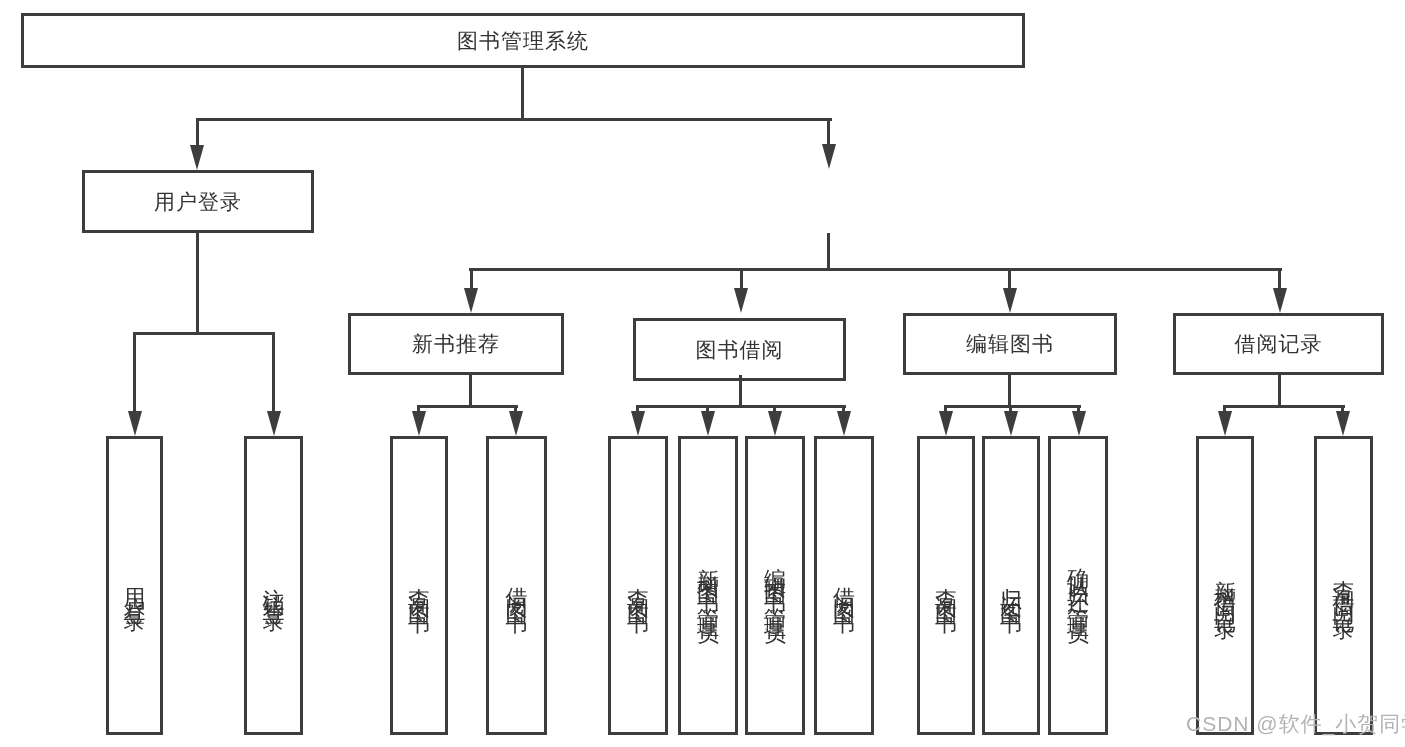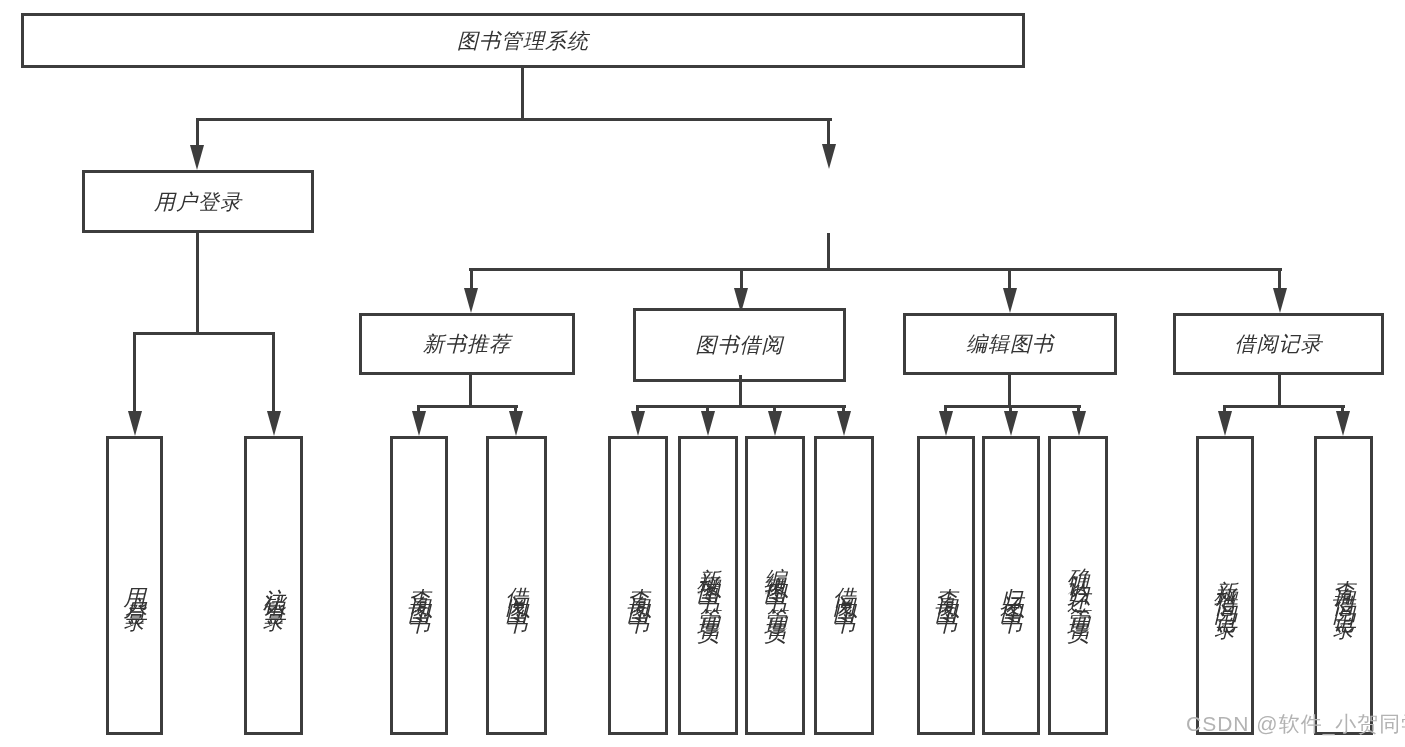--- a/index.html
+++ b/index.html
@@ -3,21 +3,21 @@
 <meta charset="utf-8">
 <style>
   html,body { margin:0; padding:0; background:#ffffff; }
   .stage {
     position:relative; width:1405px; height:747px; background:#ffffff;
     font-family:"Liberation Sans", sans-serif; overflow:hidden;
   }
   .box {
     position:absolute; box-sizing:border-box; background:#ffffff;
     border:3px solid #3d3d3d; display:flex; align-items:center; justify-content:center;
-    color:#333333; font-size:21px; letter-spacing:1px; white-space:nowrap;font-style:italic;
+    color:#333333; font-size:21px; letter-spacing:1px; white-space:nowrap;
   }
   .leaf { border-width:3px; }
   .vtext {
     writing-mode:vertical-rl; text-orientation:mixed;
     font-size:22px; letter-spacing:8px; color:#333333; line-height:1;
   }
   .hline, .vline { position:absolute; background:#3d3d3d; }
   .arr {
     position:absolute; width:0; height:0;
     border-left:7px solid transparent; border-right:7px solid transparent;
@@ -59,24 +59,24 @@
   <div class="hline" style="left:469px;top:268px;width:813px;height:3px"></div>
   <div class="vline" style="left:470px;top:268px;width:3px;height:22px"></div>
   <div class="arr" style="left:464px;top:288px"></div>
   <div class="vline" style="left:740px;top:268px;width:3px;height:22px"></div>
   <div class="arr" style="left:734px;top:288px"></div>
   <div class="vline" style="left:1008px;top:268px;width:3px;height:22px"></div>
   <div class="arr" style="left:1003px;top:288px"></div>
   <div class="vline" style="left:1278px;top:268px;width:3px;height:22px"></div>
   <div class="arr" style="left:1273px;top:288px"></div>
 
-  <div class="box" style="left:359px;top:313px;width:216px;height:62px">
+  <div class="box" style="left:348px;top:313px;width:216px;height:62px">
     <span>新书推荐</span>
   </div>
-  <div class="box" style="left:633px;top:308px;width:213px;height:74px">
+  <div class="box" style="left:633px;top:318px;width:213px;height:63px">
     <span>图书借阅</span>
   </div>
   <div class="box" style="left:903px;top:313px;width:214px;height:62px">
     <span>编辑图书</span>
   </div>
   <div class="box" style="left:1173px;top:313px;width:211px;height:62px">
     <span>借阅记录</span>
   </div>
 
   <div class="vline" style="left:469px;top:375px;width:3px;height:33px"></div>

